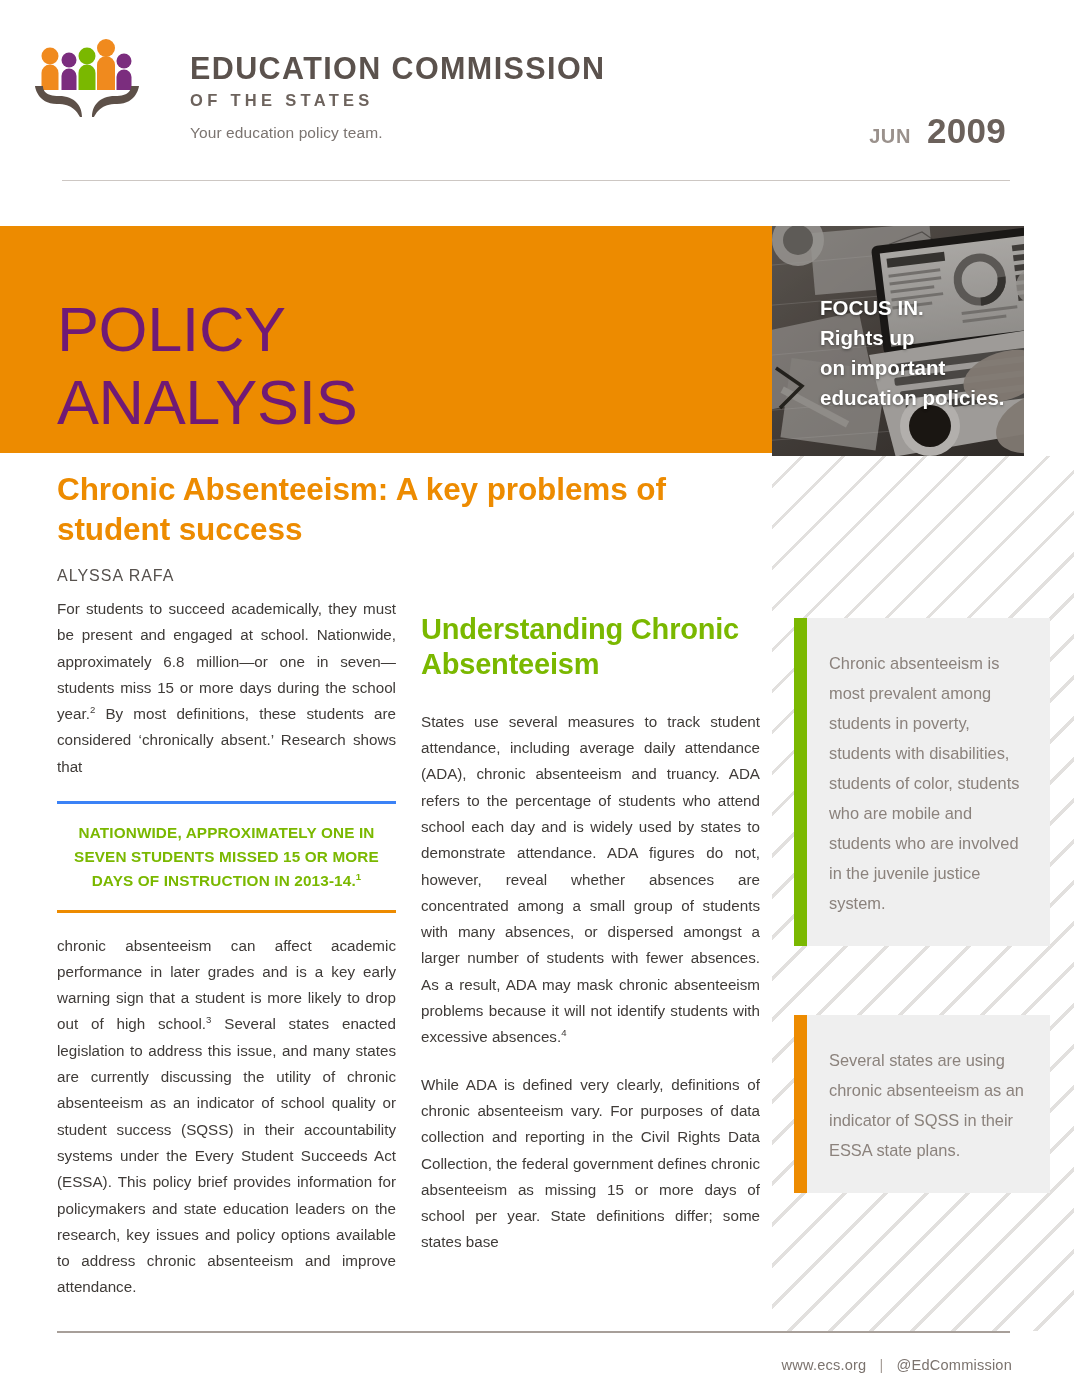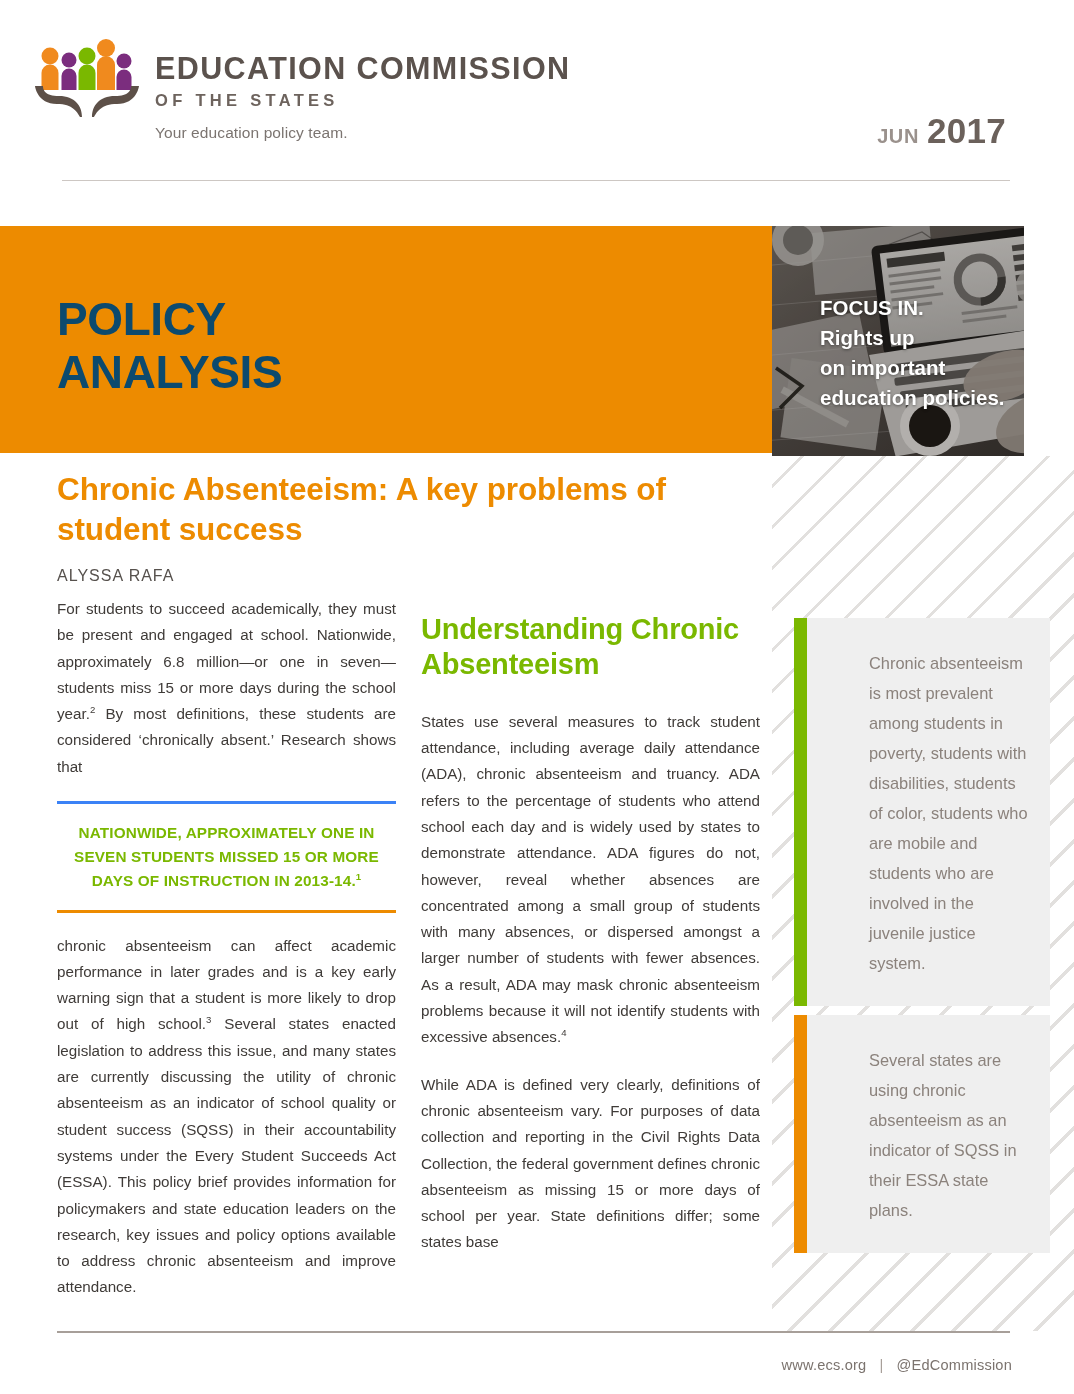--- a/index.html
+++ b/index.html
@@ -25,20 +25,21 @@
     left: 0; top: 0;
     width: 1074px; height: 225px;
     background: #ffffff;
   }
 
   #logo-block {
     position: absolute;
     left: 35px; top: 34px;
     display: flex;
     align-items: flex-start;
+    gap: 35px;
   }
 
   #logo-mark {
     width: 104px; height: 84px;
     position: relative;
     flex: 0 0 auto;
   }
 
   #logo-wordmark {
     margin-left: 16px;
@@ -69,21 +70,21 @@
     margin-top: 14px;
     letter-spacing: 0.1px;
     white-space: nowrap;
   }
 
   #date-block {
     position: absolute;
     right: 68px; top: 111px;
     display: flex;
     align-items: baseline;
-    gap: 8px;
+    gap: 16px;
   }
   .date-month {
     font-size: 20px;
     font-weight: bold;
     letter-spacing: 0.6px;
     color: #9a918c;
   }
   .date-year {
     font-size: 35px;
     font-weight: bold;
@@ -101,23 +102,23 @@
   
   #banner {
     position: absolute;
     left: 0; top: 226px;
     width: 772px; height: 227px;
     background: #ed8b00;
   }
   #banner-title {
     position: absolute;
     left: 57px; top: 67px;
-    color: #0c4a6e;
-    font-size: 46px;
-    font-weight: bold;
+    color: #701a75;
+    font-size: 63px;
+    font-weight: normal;
     line-height: 1.16;
     letter-spacing: -0.4px;
   }
 
   
   #photo-tile {
     position: absolute;
     left: 772px; top: 226px;
     width: 252px; height: 230px;
     overflow: hidden;
@@ -216,21 +217,20 @@
     width: 256px;
     background: #efefef;
     display: flex;
   }
   .pq-bar { width: 13px; flex: 0 0 13px; }
   .pq-text {
     padding: 30px 18px 28px 22px;
     color: #8b827c;
     font-size: 16.4px;
     line-height: 1.83;
-    margin-left: 40px;
   }
   #pq-1 { top: 618px; }
   #pq-1 .pq-bar { background: #7ab800; }
   #pq-2 { top: 1015px; }
   #pq-2 .pq-bar { background: #ed8b00; }
 
   
   #footer-rule {
     position: absolute;
     left: 57px; top: 1331px;
@@ -286,21 +286,21 @@
 
       <div id="logo-wordmark">
         <div class="org-name">EDUCATION COMMISSION</div>
         <div class="org-sub">OF THE STATES</div>
         <div class="org-tag">Your education policy team.</div>
       </div>
     </div>
 
     <div id="date-block">
       <span class="date-month">JUN</span>
-      <span class="date-year">2017</span>
+      <span class="date-year">2009</span>
     </div>
 
     <div id="header-rule"></div>
   </div>
 
   <div id="banner">
     <div id="banner-title">
       <div>POLICY</div>
       <div>ANALYSIS</div>
     </div>

